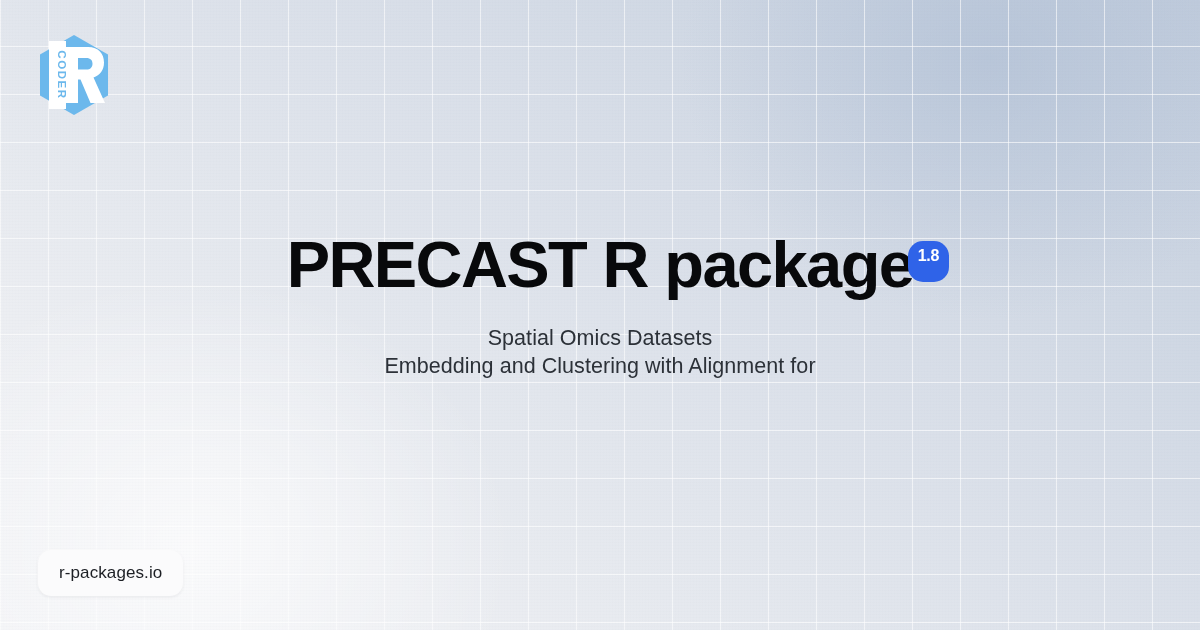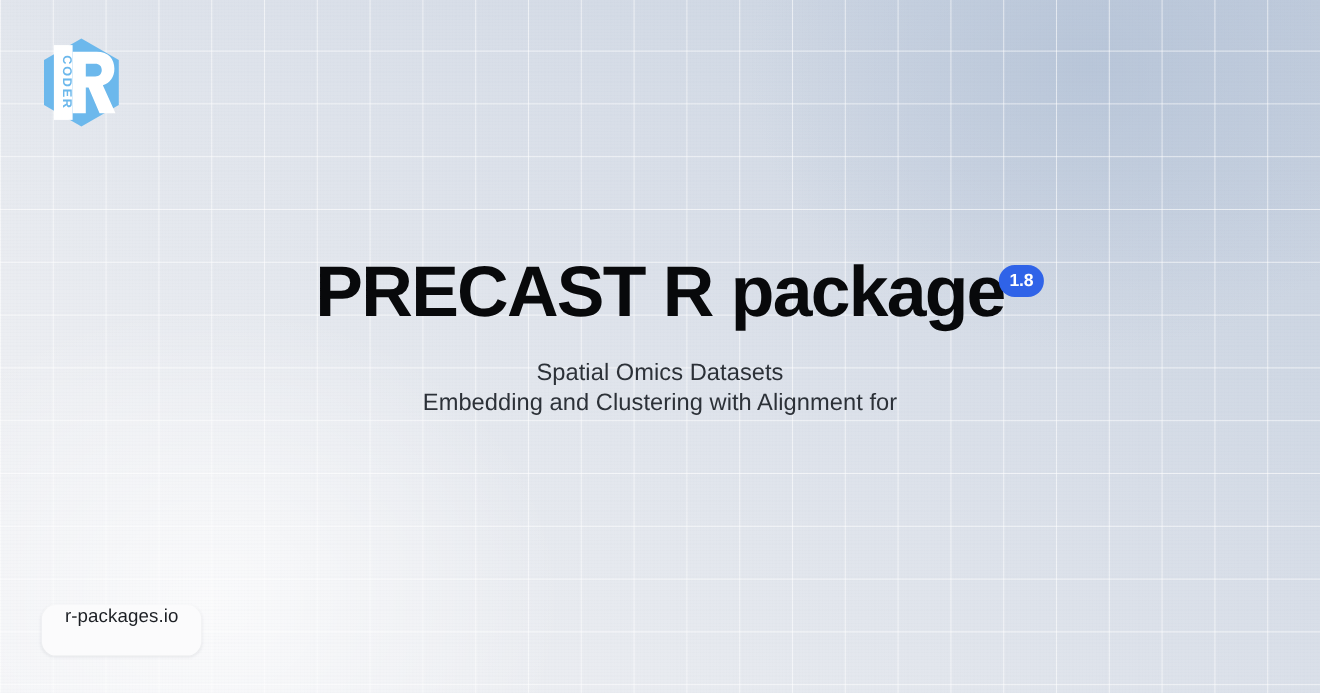--- a/index.html
+++ b/index.html
@@ -114,21 +114,21 @@
     letter-spacing: -1.6px;
     color: #08090b;
     white-space: nowrap;
   }
 
   .version-badge {
     position: absolute;
     top: 9px;
     right: -36px;
     min-width: 41px;
-    height: 29px;
+    height: 41px;
     padding: 0 10px;
     border-radius: 15px;
     background: #2f63e8;
     color: #ffffff;
     font-size: 16px;
     font-weight: 700;
     letter-spacing: -0.2px;
     line-height: 29px;
     text-align: left;
     white-space: nowrap;
@@ -145,21 +145,21 @@
   .subtitle-line { display: block; }
 
   
   .domain-pill {
     position: absolute;
     left: 38px;
     bottom: 34px;
     height: 46px;
     padding: 0 21px;
     display: flex;
-    align-items: flex-start;
+    align-items: center;
     border-radius: 13px;
     background: #fbfbfc;
     box-shadow: 0 1px 3px rgba(35,45,65,0.10), 0 0 0 1px rgba(255,255,255,0.55);
     font-size: 17px;
     font-weight: 400;
     color: #1c1f24;
     letter-spacing: 0.1px;
     white-space: nowrap;
   }
 </style>

